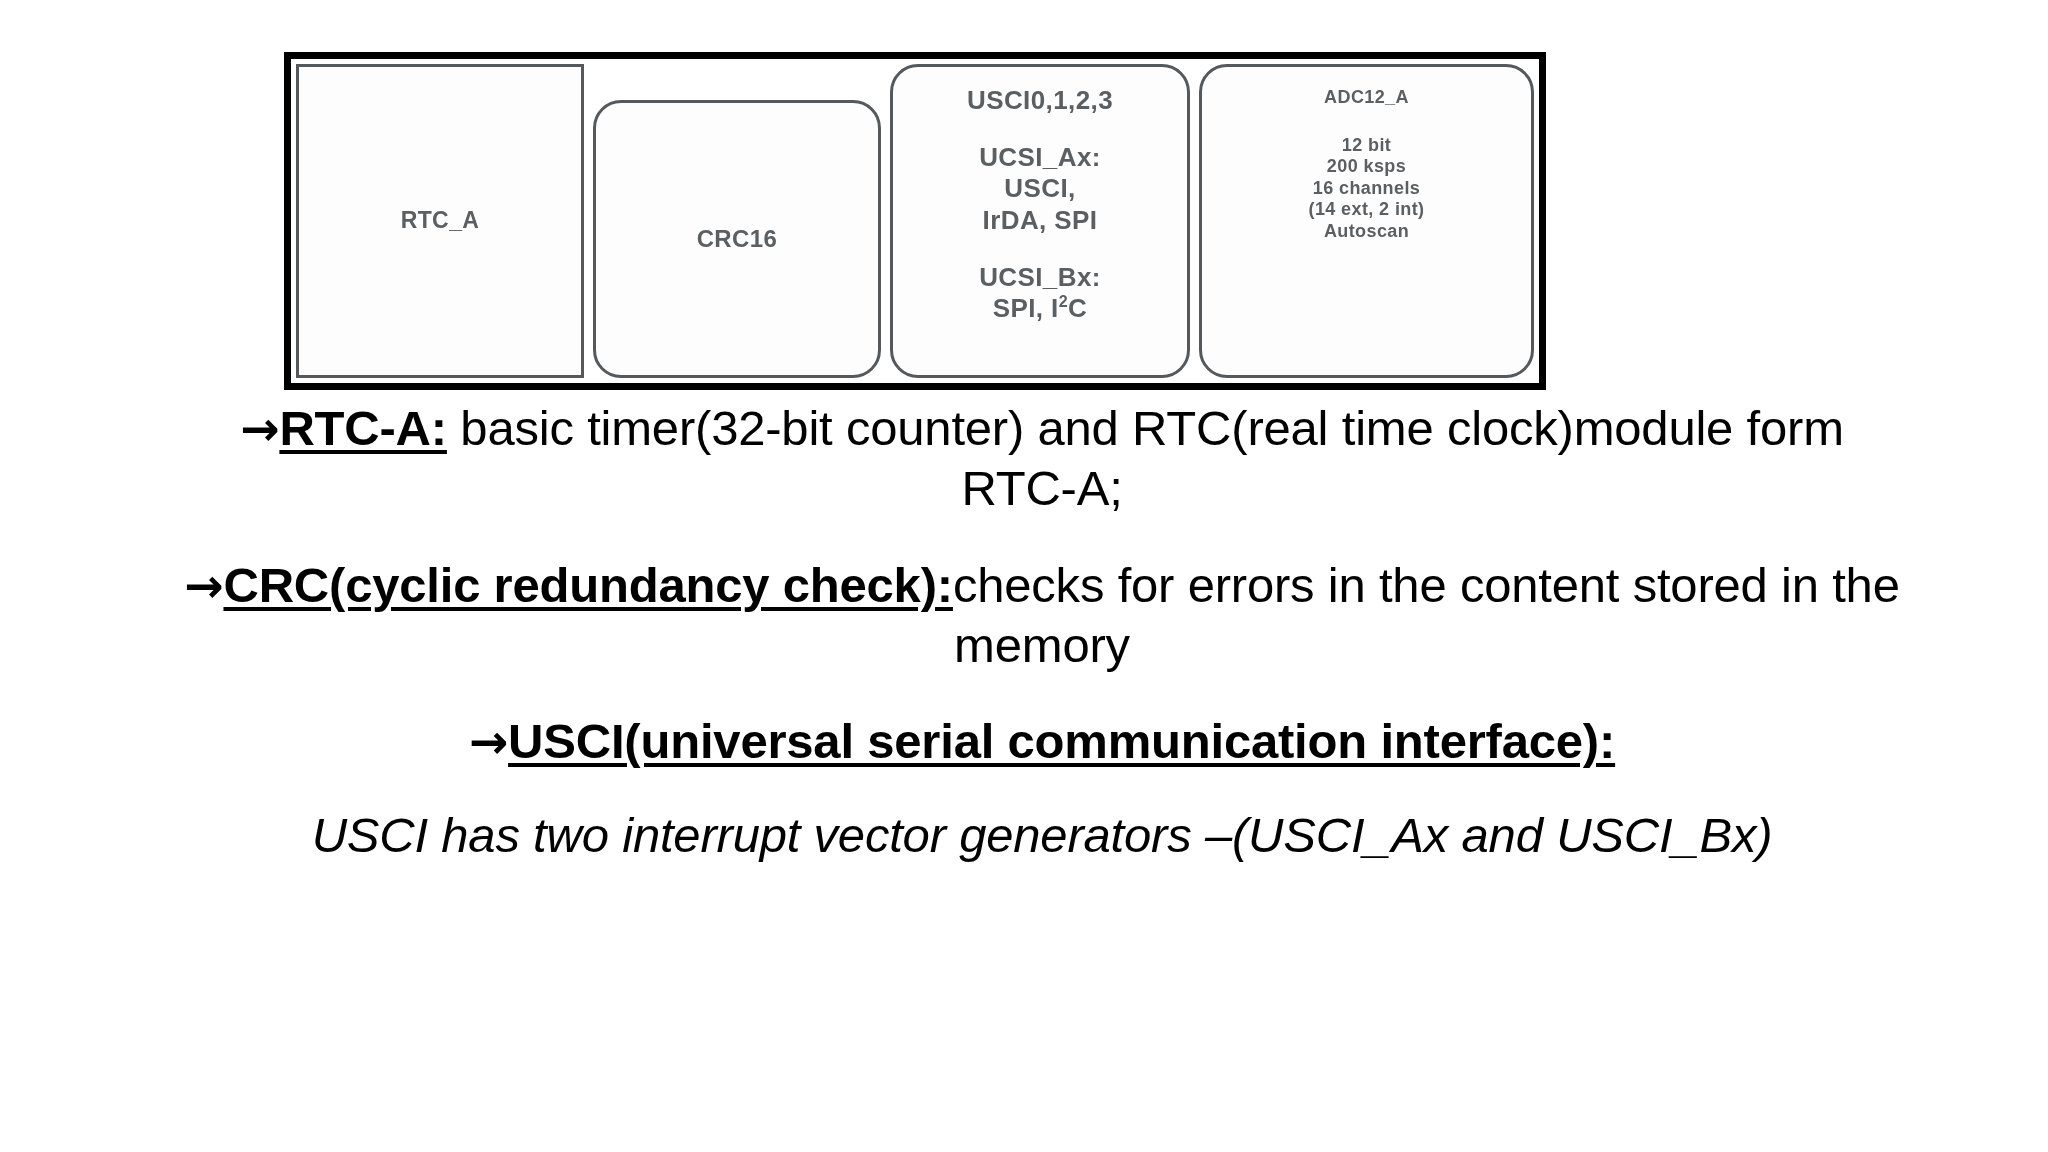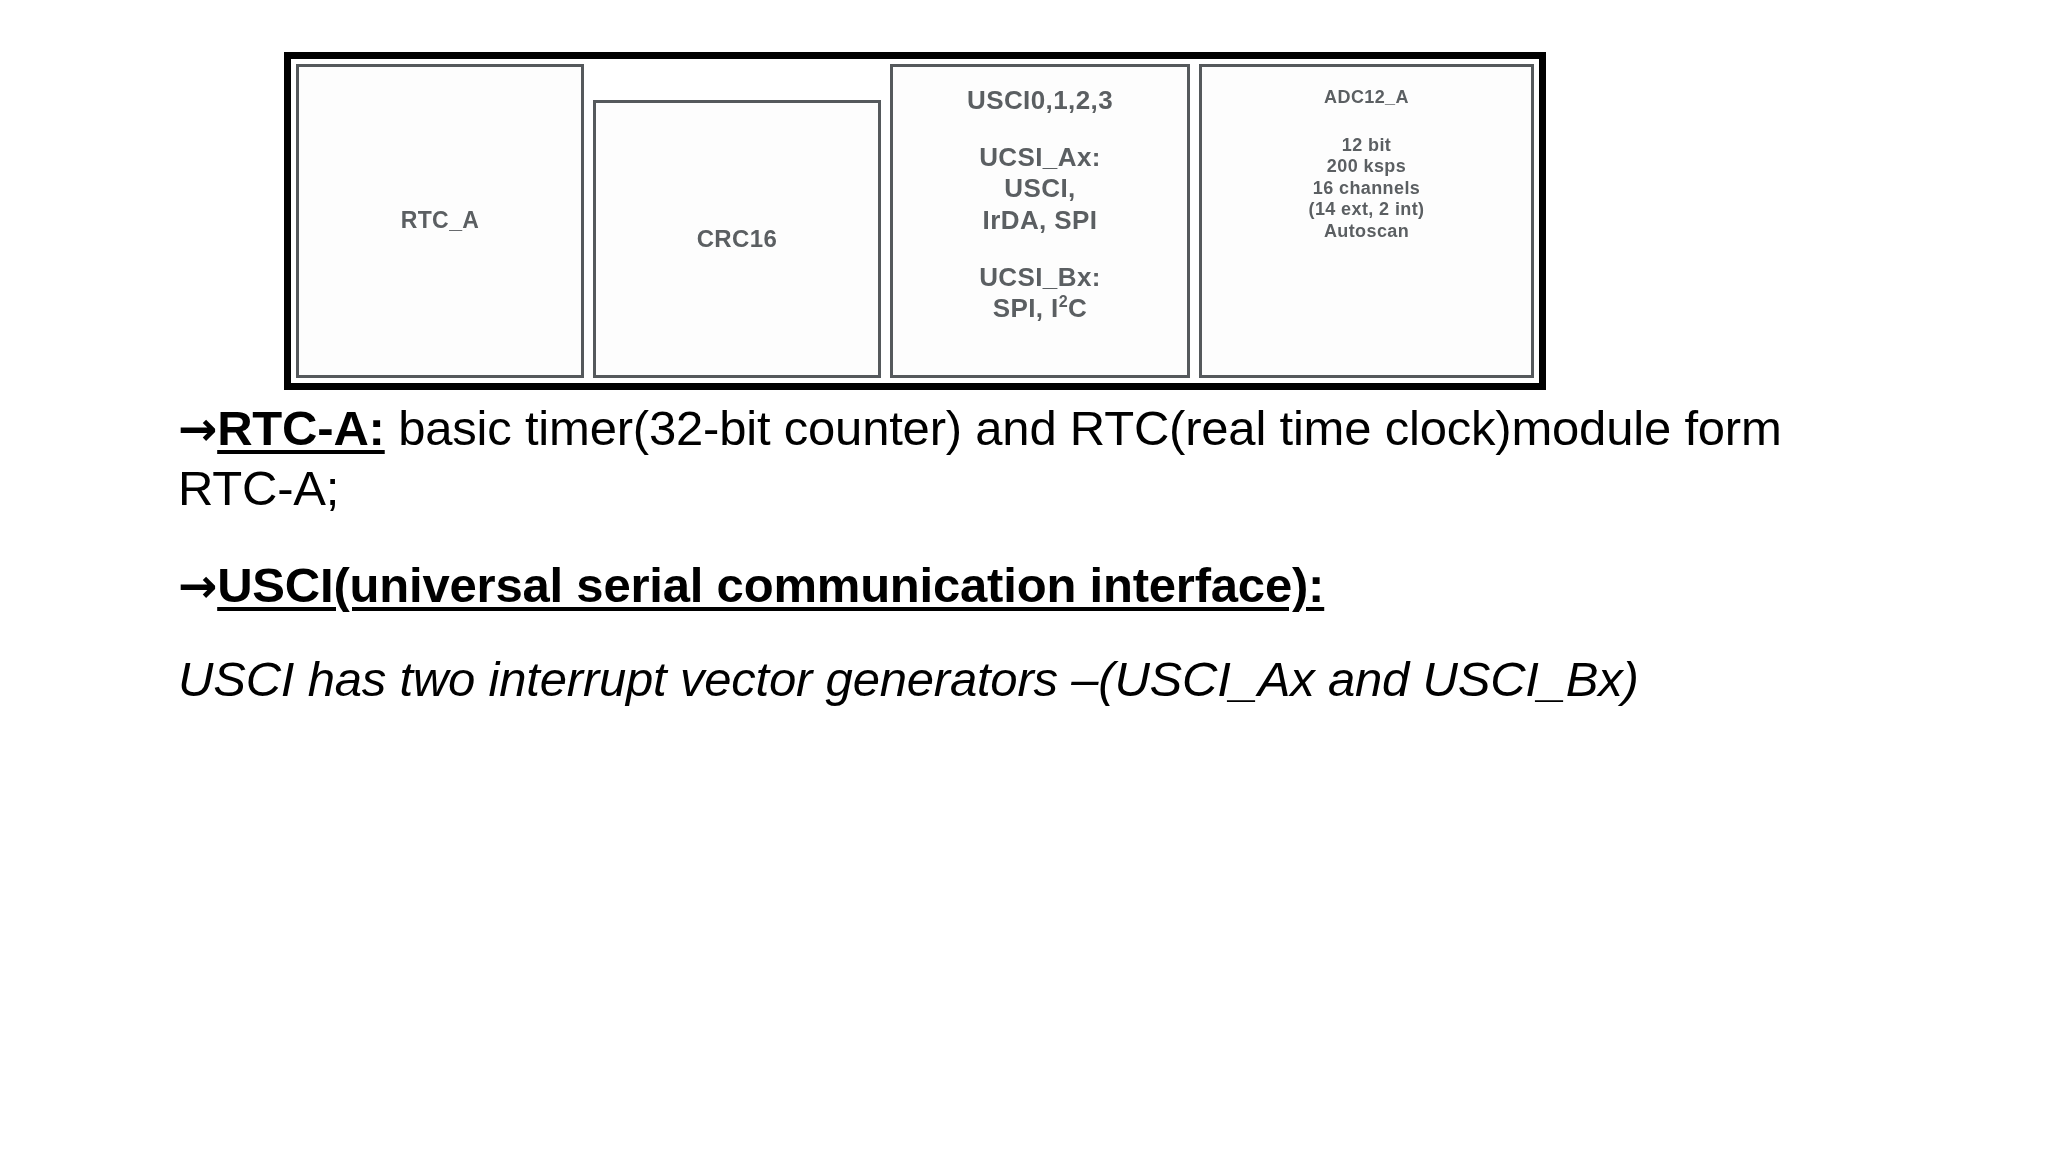--- a/index.html
+++ b/index.html
@@ -42,21 +42,21 @@
     display: flex;
     flex-direction: column;
     align-items: center;
     justify-content: center;
     text-align: center;
     color: #5b5f62;
     font-weight: bold;
     letter-spacing: 0.4px;
     overflow: hidden;
   }
-  .blk + .blk { margin-left: 9px; }
+  .blk + .blk { margin-left: 9px; border-radius: 28px; }
 
   .blk-rtc   { flex: 0 0 288px; font-size: 23px; }
   .blk-crc   { flex: 0 0 288px; font-size: 24px; margin-top: 36px; }
   .blk-usci  { flex: 0 0 300px; font-size: 26px; justify-content: flex-start; padding-top: 18px; }
   .blk-adc   { flex: 1 1 auto;  font-size: 18px; justify-content: flex-start; padding-top: 20px; }
 
   .blk-line { line-height: 1.2; white-space: nowrap; }
   .gap-lg { height: 26px; }
   sup { font-size: 0.62em; vertical-align: super; line-height: 0; }
 
@@ -66,20 +66,21 @@
     left: 178px;
     top: 398px;
     width: 1740px;
   }
   .para {
     font-size: 49px;
     line-height: 1.23;
     margin: 0 12px 30px 0;
     font-weight: normal;
     letter-spacing: -0.2px;
+    text-align: center;
   }
   .para:last-child { margin-bottom: 0; font-style: italic; }
   .arrow {
     font-family: "DejaVu Sans", sans-serif;
     font-weight: bold;
     font-size: 47px;
   }
   .hdr {
     font-weight: bold;
     text-decoration: underline;
@@ -125,18 +126,19 @@
     </div>
 
   </div>
 </div>
 
 <div id="content">
 
   <p class="para"><span class="arrow">→</span><span class="hdr">RTC-A:</span><span> basic timer(32-bit counter) and RTC(real time clock)module form RTC-A;</span></p>
 
 
+  <p class="para p-crc"><span class="arrow">→</span><span class="hdr">CRC(cyclic redundancy check):</span><span>checks for errors in the content stored in the memory</span></p>
 
   <p class="para p-usci-head"><span class="arrow">→</span><span class="hdr">USCI(universal serial communication interface):</span></p>
 
   <p class="para"><span>USCI has two interrupt vector generators –(USCI_Ax and USCI_Bx)</span></p>
 
 </div>
 
 </body></html>

